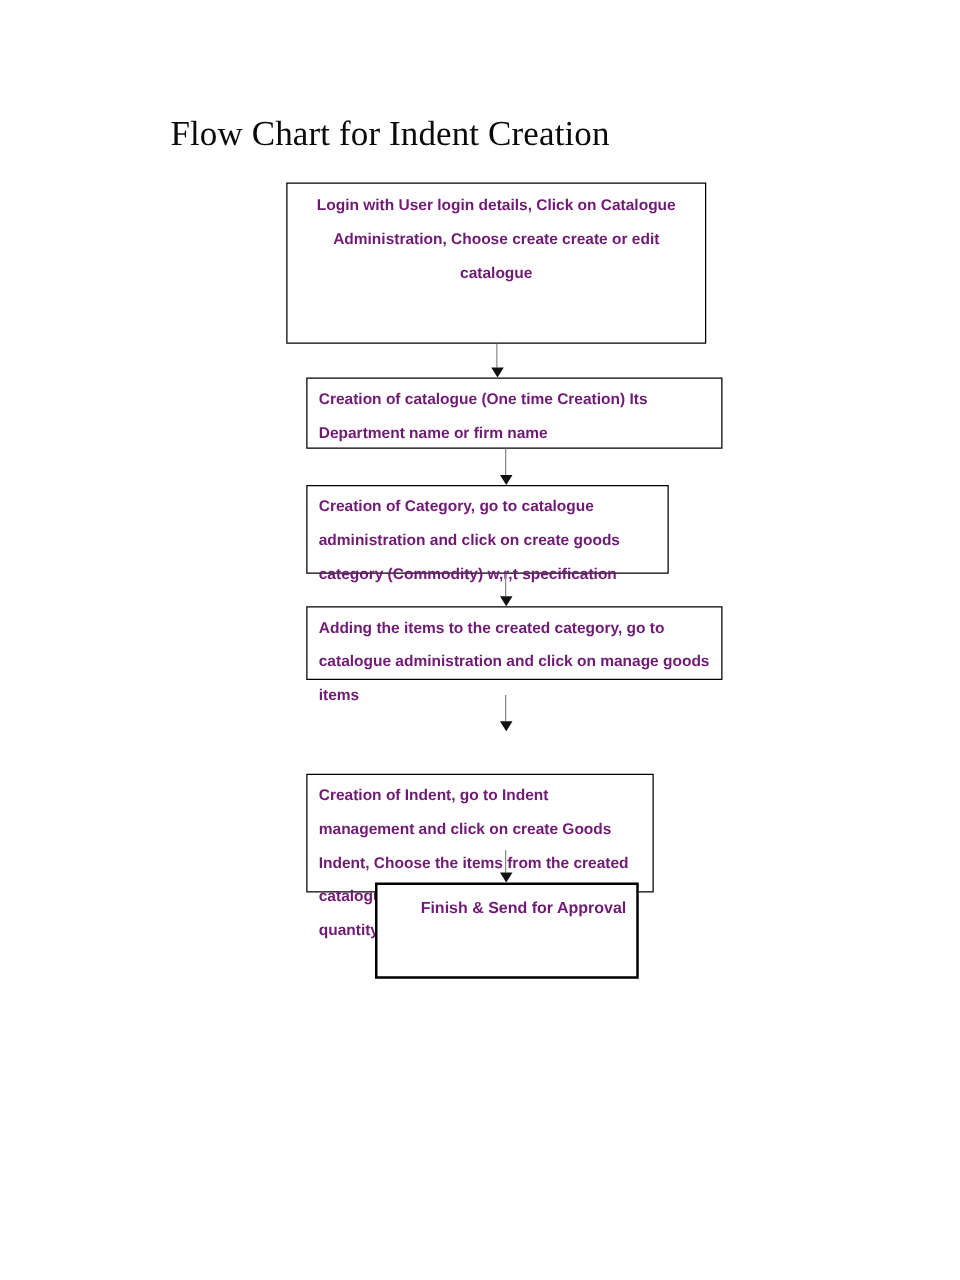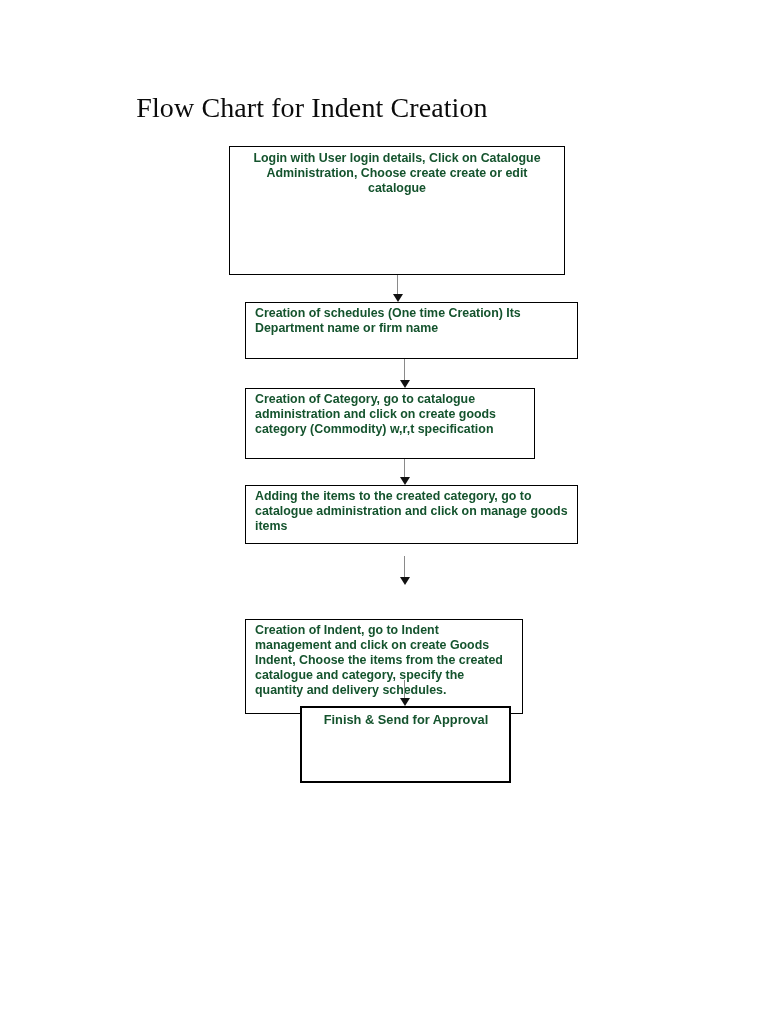--- a/index.html
+++ b/index.html
@@ -42,23 +42,23 @@
 
   .flow-box {
     position: absolute;
     box-sizing: border-box;
     background: #ffffff;
     border: 1px solid #000000;
   }
   .flow-box .box-text {
     display: block;
     font-size: 12.4px;
-    line-height: 15px;
+    line-height: 27px;
     font-weight: 600;
-    color: #14532d;
+    color: #701a75;
     white-space: pre-line;
   }
 
   
   #box-1 {
     left: 229px;
     top: 146px;
     width: 336px;
     height: 129px;
     border-width: 1px;
@@ -103,21 +103,21 @@
 
   
   #box-6 {
     left: 300px;
     top: 706px;
     width: 211px;
     height: 77px;
     border: 2px solid #000000;
   }
   #box-6 .box-text {
-    text-align: center;
+    text-align: right;
     padding: 4px 8px 0 9px;
     font-weight: 700;
     font-size: 12.8px;
   }
 
   
   .connector {
     position: absolute;
     width: 14px;
   }
@@ -160,21 +160,21 @@
   <div class="flow-box" id="box-1">
     <span class="box-text">Login with User login details, Click on Catalogue Administration, Choose create create or edit catalogue</span>
   </div>
 
   <div class="connector" id="conn-1">
     <span class="stem"></span>
     <span class="head"></span>
   </div>
 
   <div class="flow-box" id="box-2">
-    <span class="box-text">Creation of schedules (One time Creation) Its Department name or firm name</span>
+    <span class="box-text">Creation of catalogue (One time Creation) Its Department name or firm name</span>
   </div>
 
   <div class="connector" id="conn-2">
     <span class="stem"></span>
     <span class="head"></span>
   </div>
 
   <div class="flow-box" id="box-3">
     <span class="box-text">Creation of Category, go to catalogue administration and click on create goods category (Commodity) w,r,t specification</span>
   </div>

